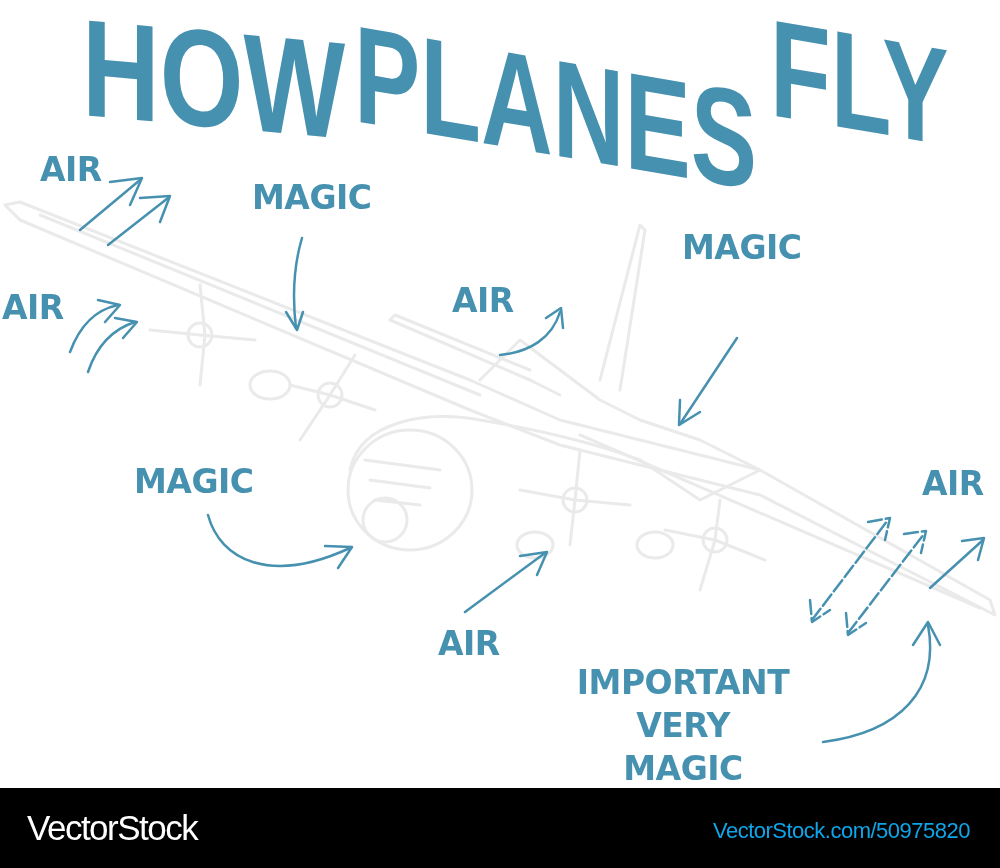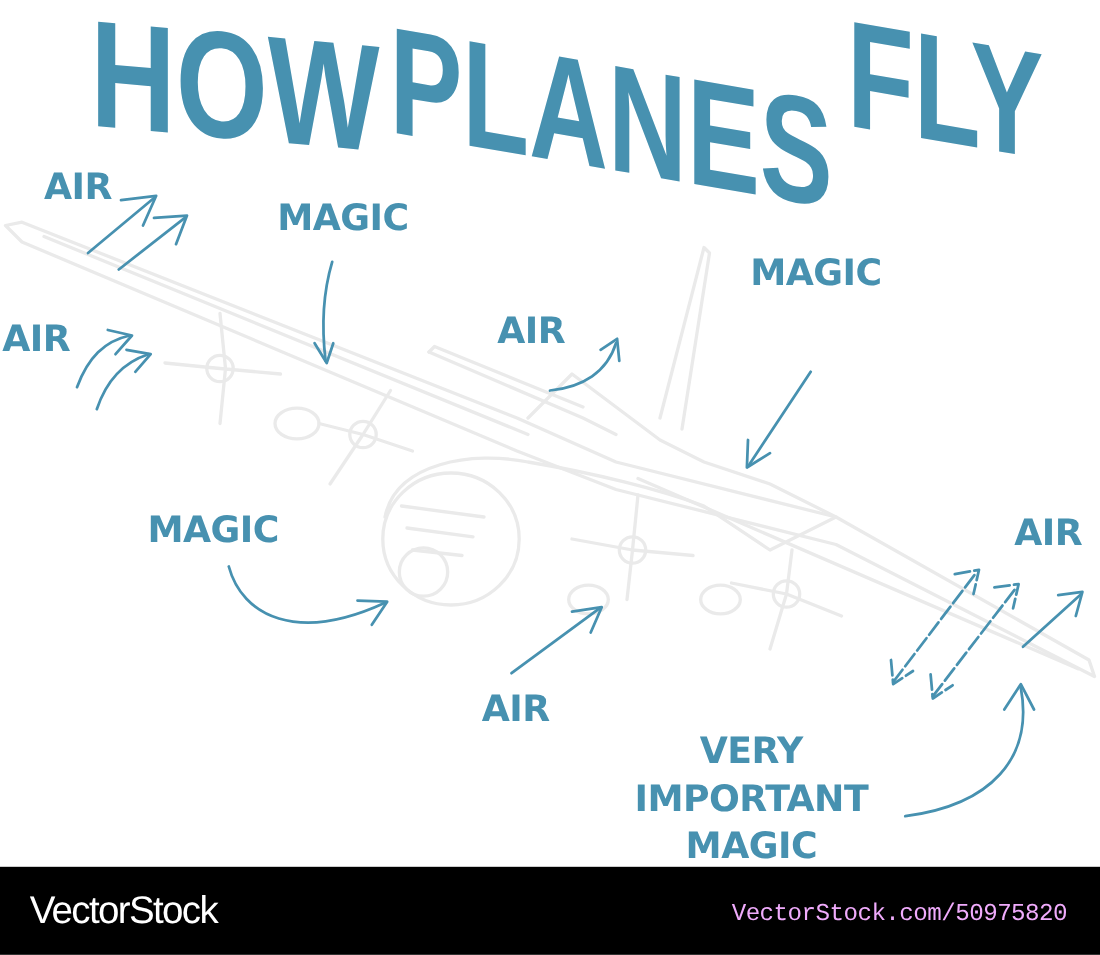--- a/index.html
+++ b/index.html
@@ -4,21 +4,21 @@
 <style>
   html,body{margin:0;padding:0;}
   body{width:1000px;height:868px;position:relative;background:#fff;overflow:hidden;font-family:"DejaVu Sans",sans-serif;}
   .canvas{position:absolute;left:0;top:0;width:1000px;height:788px;}
   .title{position:absolute;top:-6px;left:82px;width:840px;height:190px;}
   .title span{position:absolute;color:#4791b0;font-family:"Liberation Sans",sans-serif;font-weight:bold;font-size:138px;line-height:1;transform-origin:left top;}
   .lbl{position:absolute;color:#4791b0;font-family:"DejaVu Sans",sans-serif;font-weight:bold;font-size:33px;line-height:1.1;letter-spacing:-0.5px;text-align:center;}
   svg.lines{position:absolute;left:0;top:0;}
   .footer{position:absolute;left:0;top:788px;width:1000px;height:80px;background:#000;}
   .footer .brand{position:absolute;left:27px;top:20px;color:#fff;font-family:"Liberation Sans",sans-serif;font-size:35px;letter-spacing:-1.5px;}
-  .footer .url{position:absolute;right:30px;top:30px;color:#f0abfc;font-family:Liberation Mono, monospace;font-size:22px;letter-spacing:-0.5px;}
+  .footer .url{position:absolute;right:30px;top:30px;color:#0ea5e9;font-family:Liberation Sans, sans-serif;font-size:22px;letter-spacing:-0.5px;}
 </style>
 </head>
 <body>
 
 <div class="canvas">
 
   <svg class="lines" width="1000" height="788">
     <g fill="none" stroke="#eaeaea" stroke-width="3" stroke-linecap="round" stroke-linejoin="round">
 
       <path d="M5 205 L20 202 L470 380 L560 420 L760 470 L990 600 L995 615 L760 495 L560 445 L470 410 L20 220 Z"></path>
@@ -66,22 +66,22 @@
   <div class="lbl" style="left:2px;top:290px;">AIR</div>
   <div class="lbl" style="left:252px;top:180px;">MAGIC</div>
   <div class="lbl" style="left:452px;top:283px;">AIR</div>
   <div class="lbl" style="left:682px;top:230px;">
     <div>MAGIC</div>
   </div>
   <div class="lbl" style="left:134px;top:464px;">MAGIC</div>
   <div class="lbl" style="left:438px;top:626px;">AIR</div>
   <div class="lbl" style="left:922px;top:466px;">AIR</div>
   <div class="lbl" style="left:572px;top:662px;width:222px;line-height:1.3;">
+    <div>IMPORTANT</div>
     <div>VERY</div>
-    <div>IMPORTANT</div>
     <div>MAGIC</div>
   </div>
 
   <svg class="lines" width="1000" height="788">
     <g fill="none" stroke="#4791b0" stroke-width="2.5" stroke-linecap="round" stroke-linejoin="round">
       <g>
         <path d="M80 230 L140 180"></path>
           <path d="M110 182 L142 178 L130 205"></path>
       </g>
       <g>

